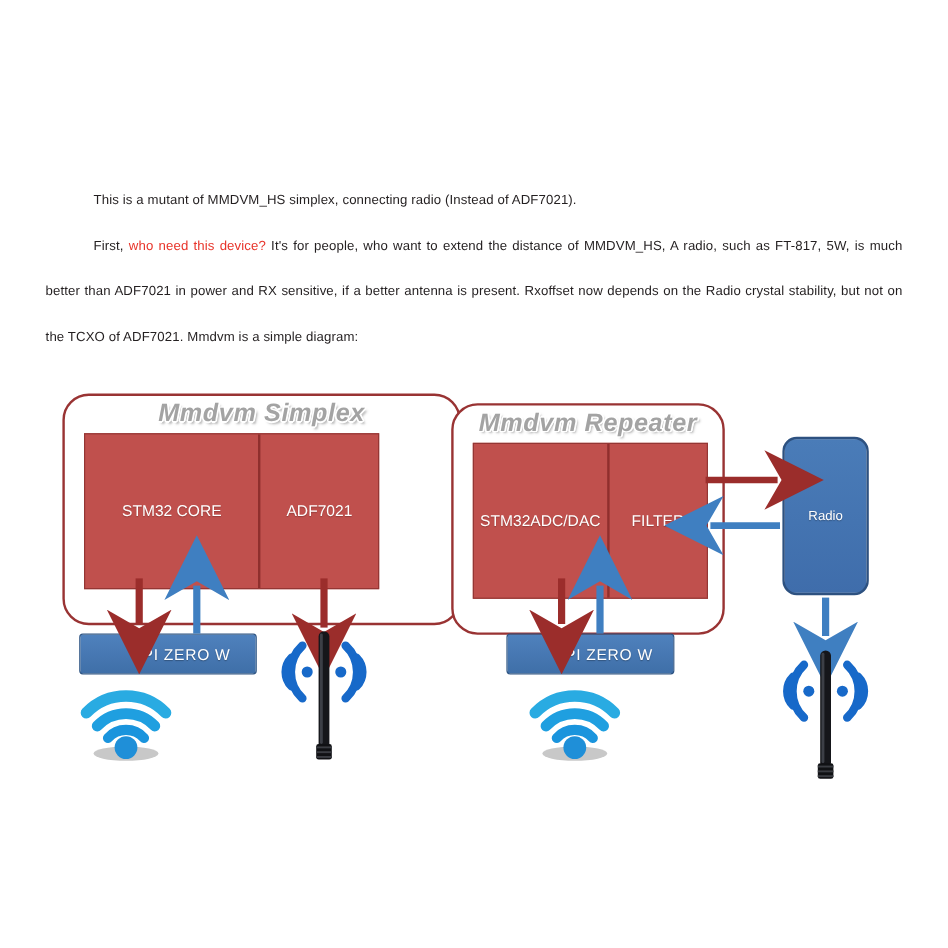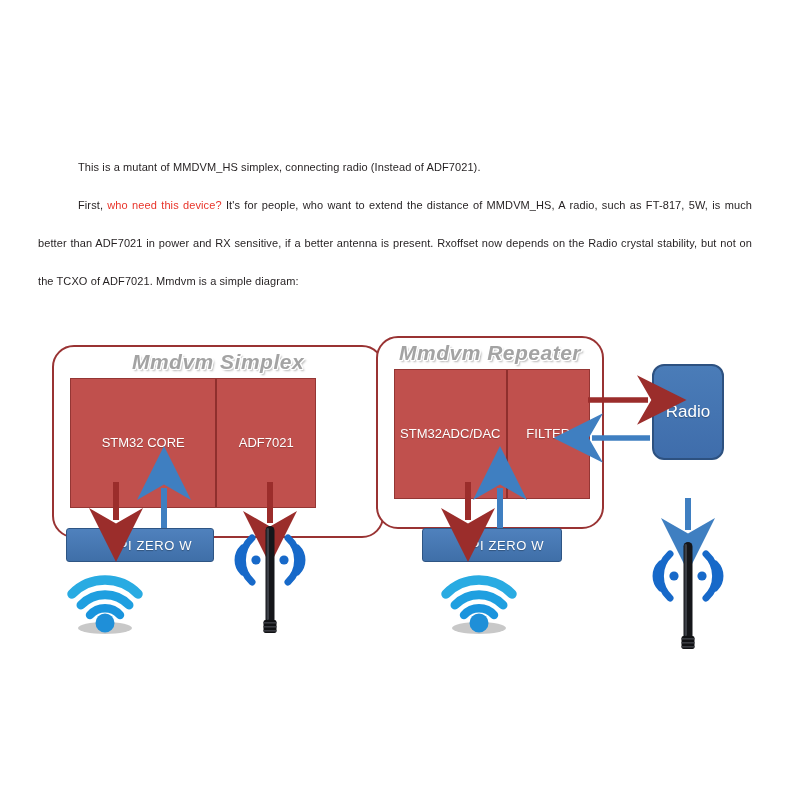--- a/index.html
+++ b/index.html
@@ -31,21 +31,21 @@
   .diagram{position:absolute;left:0;top:320px;width:790px;height:360px;}
 
   
   .shell{
     position:absolute;
     border:2.5px solid #993333;
     border-radius:22px;
     background:#ffffff;
     box-sizing:border-box;
   }
-  .shell.left{left:52px;top:25px;width:332px;height:193px;}
+  .shell.left{left:52px;top:8px;width:332px;height:193px;}
   .shell.right{left:376px;top:16px;width:228px;height:193px;}
 
   
   .wa{
     position:absolute;
     width:100%;
     text-align:center;
     top:3px;
     font-size:21px;
     font-weight:bold;
@@ -96,25 +96,25 @@
     border-radius:3px;
     box-sizing:border-box;
     text-shadow:0 1px 1px rgba(0,0,0,.3);
     padding-left:31px;
   }
   .pibox.left{left:66px;top:208px;width:148px;height:34px;}
   .pibox.right{left:422px;top:208px;width:140px;height:34px;}
 
   
   .radiobox{
-    position:absolute;left:652px;top:44px;width:72px;height:96px;
+    position:absolute;left:652px;top:44px;width:72px;height:132px;
     background:linear-gradient(#4a7cb8,#3f6dab);
     border:2px solid #2d5180;
     border-radius:12px;
-    color:#ffffff;font-size:17px;
+    color:#ffffff;font-size:11px;
     display:flex;align-items:center;justify-content:center;
     box-sizing:border-box;
     text-shadow:0 1px 1px rgba(0,0,0,.3);
   }
 
   svg.overlay{position:absolute;left:0;top:0;width:790px;height:360px;overflow:visible;}
 
   
   .wifi{position:absolute;width:78px;height:70px;}
   .wifi.left{left:66px;top:246px;}

